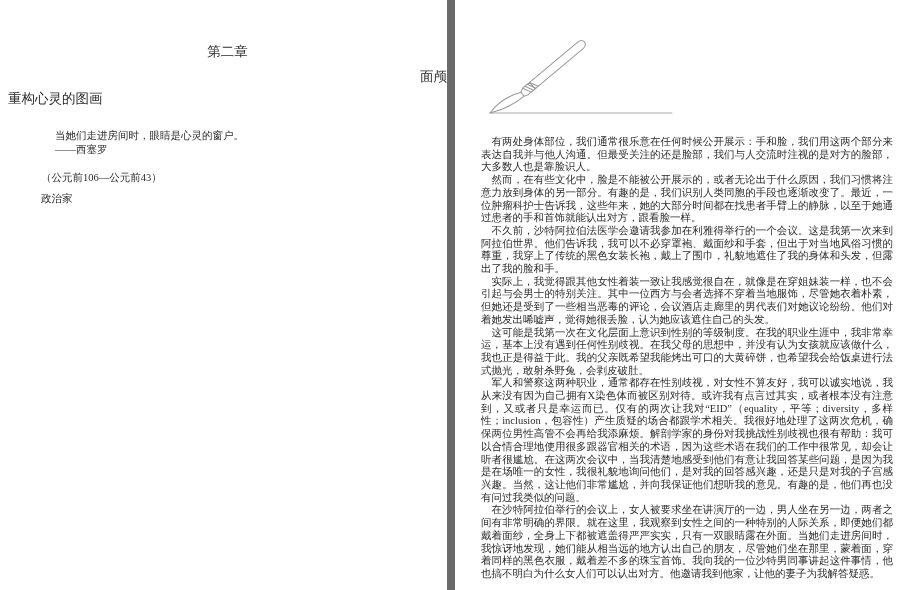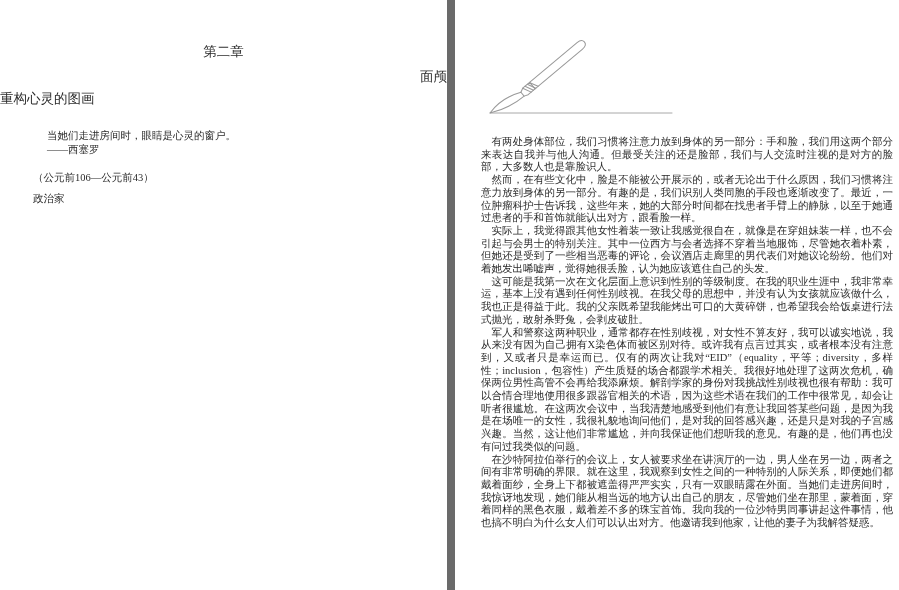--- a/index.html
+++ b/index.html
@@ -9,20 +9,21 @@
     background: #ffffff;
     font-family: "Liberation Serif", "DejaVu Serif", serif;
     color: #2b2b2b;
     overflow: hidden;
   }
   .left-page {
     position: absolute;
     left: 0; top: 0;
     width: 447px; height: 590px;
     background: #ffffff;
+    padding-left: 8px;
   }
   .page-divider {
     position: absolute;
     left: 447px; top: 0;
     width: 8px; height: 590px;
     background: #6a6a6a;
   }
   .right-page {
     position: absolute;
     left: 455px; top: 0;
@@ -111,20 +112,21 @@
 
       <g transform="translate(12,113) rotate(50)">
         <path d="M0,0 C-3,-12 -1,-26 4,-37 L9,-37 C9,-23 5,-10 0,0 Z"></path>
         <path d="M4,-37 L2,-41 L2,-50 M9,-37 L10.5,-41 L10.5,-50 M2,-50 L10.5,-50"></path>
         <path d="M2,-41 L10.5,-45 M2,-44 L10.5,-48 M2,-47 L10.5,-51 M2.5,-50 L10.5,-54"></path>
         <path d="M2,-50 L2,-112 Q2,-118 6.2,-118 Q10.5,-118 10.5,-112 L10.5,-50"></path>
       </g>
     </svg>
   </div>
   <div class="text-block">
-    <p>有两处身体部位，我们习惯将注意力放到身体的另一部分：手和脸，我们用这两个部分来表达自我并与他人沟通。但最受关注的还是脸部，我们与人交流时注视的是对方的脸部，大多数人也是靠脸识人。</p>
+    <p>有两处身体部位，我们通常很乐意在任何时候公开展示：手和脸，我们用这两个部分来表达自我并与他人沟通。但最受关注的还是脸部，我们与人交流时注视的是对方的脸部，大多数人也是靠脸识人。</p>
     <p>然而，在有些文化中，脸是不能被公开展示的，或者无论出于什么原因，我们习惯将注意力放到身体的另一部分。有趣的是，我们识别人类同胞的手段也逐渐改变了。最近，一位肿瘤科护士告诉我，这些年来，她的大部分时间都在找患者手臂上的静脉，以至于她通过患者的手和首饰就能认出对方，跟看脸一样。</p>
+    <p>不久前，沙特阿拉伯法医学会邀请我参加在利雅得举行的一个会议。这是我第一次来到阿拉伯世界。他们告诉我，我可以不必穿罩袍、戴面纱和手套，但出于对当地风俗习惯的尊重，我穿上了传统的黑色女装长袍，戴上了围巾，礼貌地遮住了我的身体和头发，但露出了我的脸和手。</p>
     <p>实际上，我觉得跟其他女性着装一致让我感觉很自在，就像是在穿姐妹装一样，也不会引起与会男士的特别关注。其中一位西方与会者选择不穿着当地服饰，尽管她衣着朴素，但她还是受到了一些相当恶毒的评论，会议酒店走廊里的男代表们对她议论纷纷。他们对着她发出唏嘘声，觉得她很丢脸，认为她应该遮住自己的头发。</p>
     <p>这可能是我第一次在文化层面上意识到性别的等级制度。在我的职业生涯中，我非常幸运，基本上没有遇到任何性别歧视。在我父母的思想中，并没有认为女孩就应该做什么，我也正是得益于此。我的父亲既希望我能烤出可口的大黄碎饼，也希望我会给饭桌进行法式抛光，敢射杀野兔，会剥皮破肚。</p>
     <p>军人和警察这两种职业，通常都存在性别歧视，对女性不算友好，我可以诚实地说，我从来没有因为自己拥有X染色体而被区别对待。或许我有点言过其实，或者根本没有注意到，又或者只是幸运而已。仅有的两次让我对“EID”（equality，平等；diversity，多样性；inclusion，包容性）产生质疑的场合都跟学术相关。我很好地处理了这两次危机，确保两位男性高管不会再给我添麻烦。解剖学家的身份对我挑战性别歧视也很有帮助：我可以合情合理地使用很多跟器官相关的术语，因为这些术语在我们的工作中很常见，却会让听者很尴尬。在这两次会议中，当我清楚地感受到他们有意让我回答某些问题，是因为我是在场唯一的女性，我很礼貌地询问他们，是对我的回答感兴趣，还是只是对我的子宫感兴趣。当然，这让他们非常尴尬，并向我保证他们想听我的意见。有趣的是，他们再也没有问过我类似的问题。</p>
     <p>在沙特阿拉伯举行的会议上，女人被要求坐在讲演厅的一边，男人坐在另一边，两者之间有非常明确的界限。就在这里，我观察到女性之间的一种特别的人际关系，即便她们都戴着面纱，全身上下都被遮盖得严严实实，只有一双眼睛露在外面。当她们走进房间时，我惊讶地发现，她们能从相当远的地方认出自己的朋友，尽管她们坐在那里，蒙着面，穿着同样的黑色衣服，戴着差不多的珠宝首饰。我向我的一位沙特男同事讲起这件事情，他也搞不明白为什么女人们可以认出对方。他邀请我到他家，让他的妻子为我解答疑惑。</p>
   </div>
 </div>
 
 </body></html>

